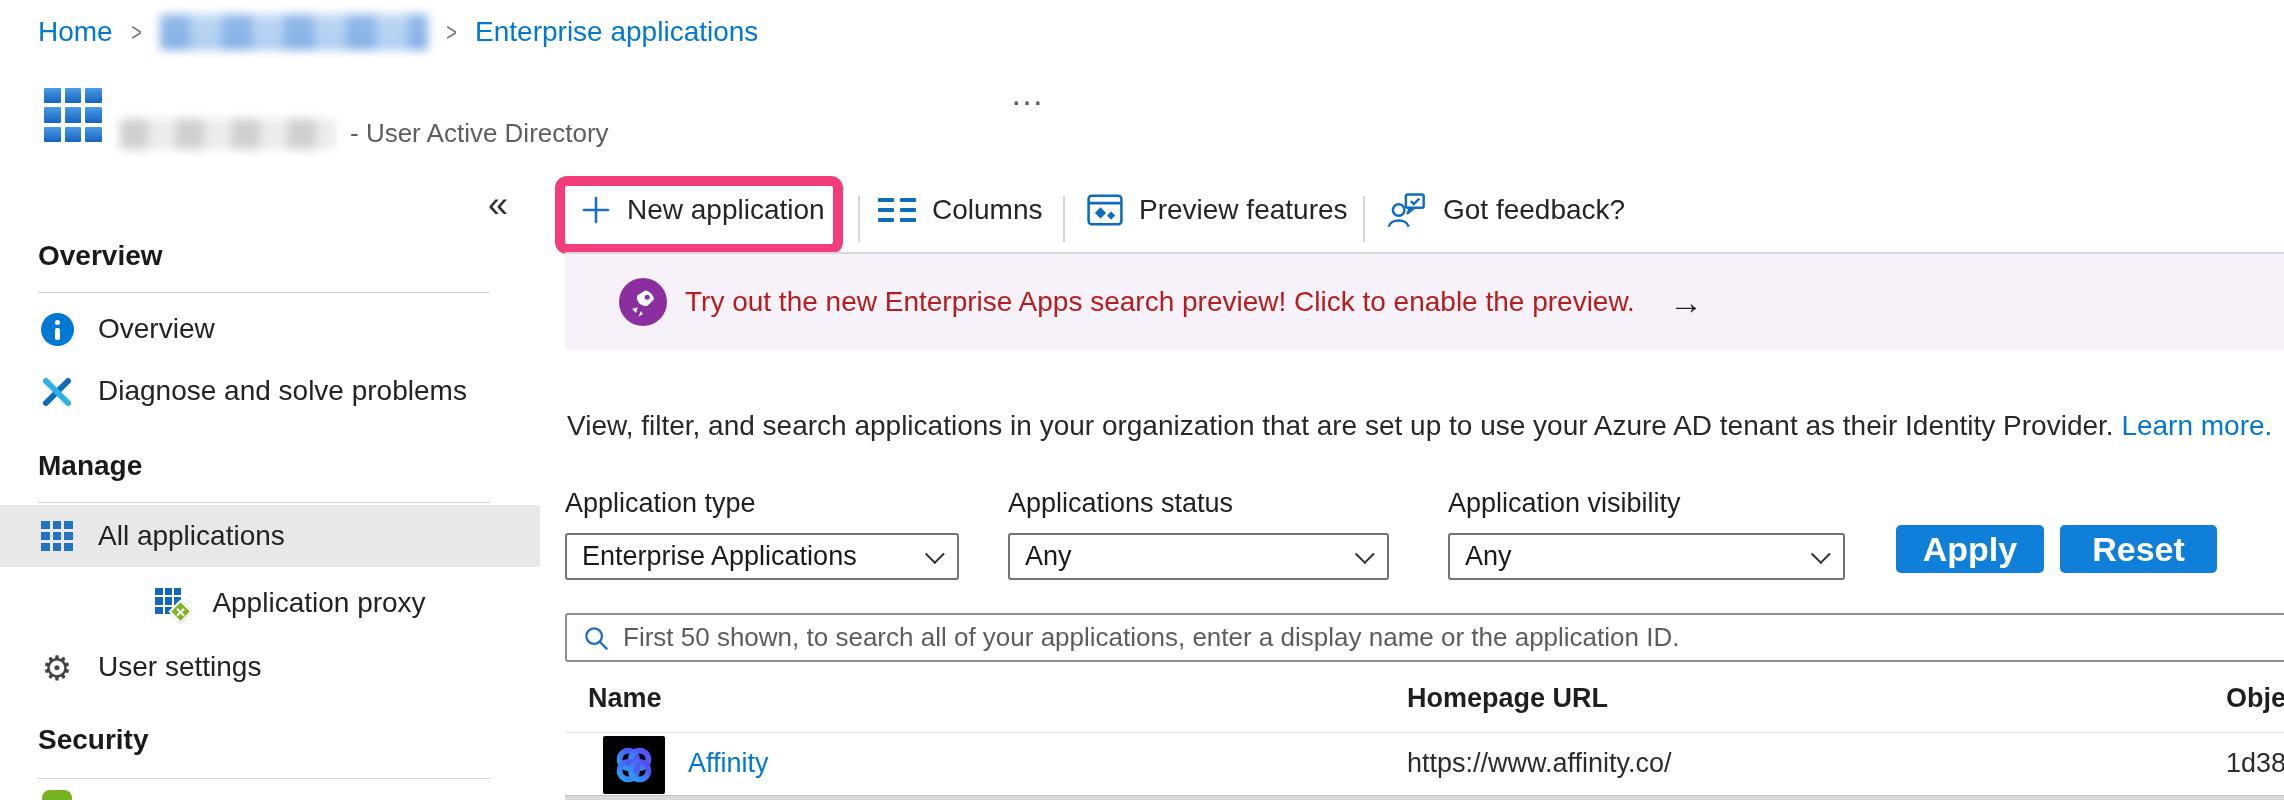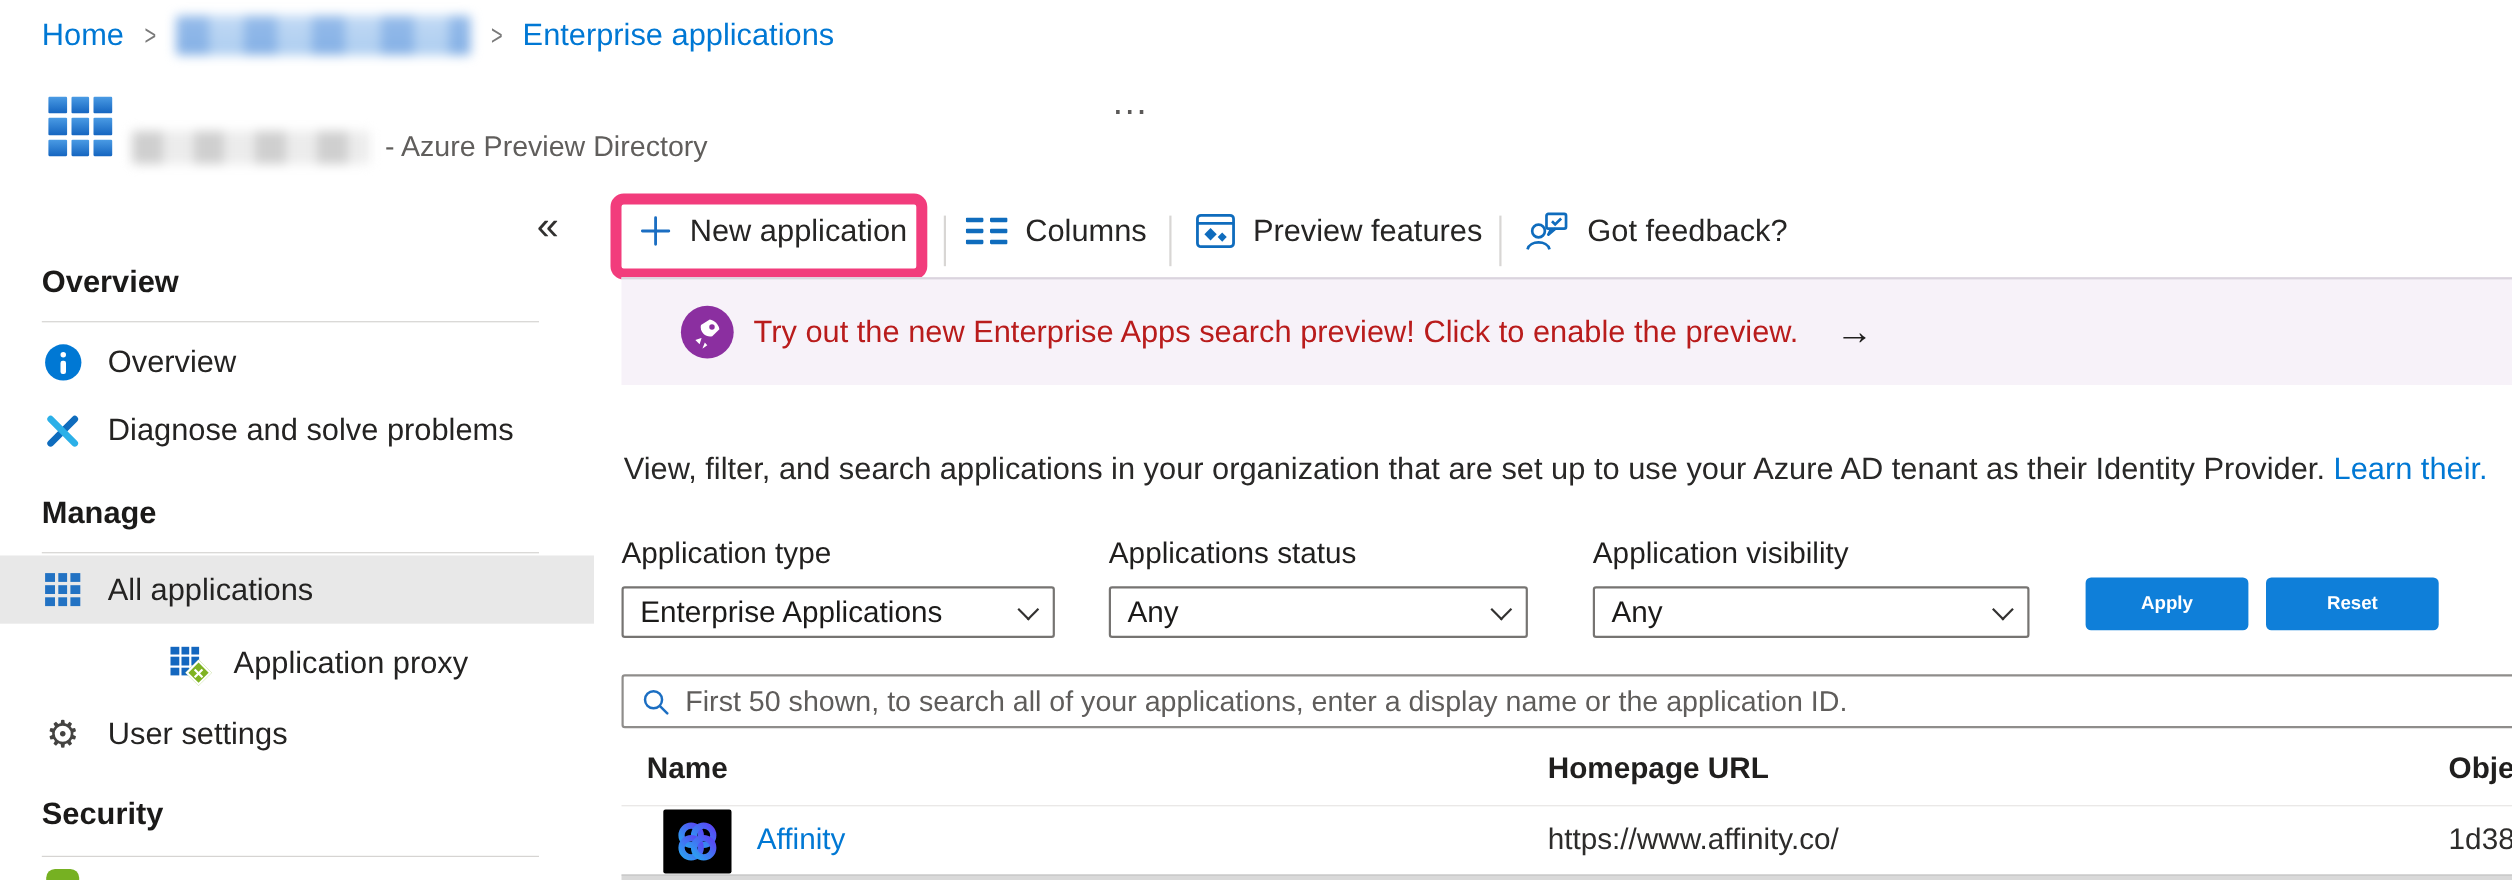--- a/index.html
+++ b/index.html
@@ -75,21 +75,21 @@
 
   
   .fgroup { position:absolute; top:318px; }
   .flabel { font-size:27px; color:#201f1e; display:block; }
   .dropdown { margin-top:14px; height:47px; background:#fff; border:2px solid #767472; border-radius:3px;
     display:flex; align-items:center; justify-content:space-between; padding:0 18px 0 15px; cursor:pointer; }
   .dd-value { font-size:27px; color:#1b1a19; }
   .chev { width:14px; height:14px; border-right:2px solid #323130; border-bottom:2px solid #323130;
     transform:rotate(45deg) translateY(-4px); }
   .btn { position:absolute; top:355px; height:48px; border:none; border-radius:5px; background:#0f7fd9; color:#fff;
-    font-size:17px; font-weight:700; font-family:inherit; cursor:pointer; }
+    font-size:34px; font-weight:700; font-family:inherit; cursor:pointer; }
 
   
   .searchbox { position:absolute; left:0; top:443px; width:1725px; height:49px; border:2px solid #8f8d8b; border-radius:3px;
     display:flex; align-items:center; background:#fff; }
   .searchbox svg { margin-left:14px; flex:0 0 auto; }
   .searchbox input { border:none; outline:none; flex:1; height:100%; font-size:26px; color:#444;
     font-family:inherit; margin-left:12px; background:transparent; }
   .searchbox input::placeholder { color:#5f5d5b; opacity:1; }
 
   
@@ -125,21 +125,21 @@
       <i></i>
       <i></i>
       <i></i>
       <i></i>
       <i></i>
       <i></i>
   </div>
   <span class="title-ellipsis">…</span>
   <div class="subtitle">
     <span class="redact redact-gray"></span>
-    <span>- Azure Preview Directory</span>
+    <span>- User Active Directory</span>
   </div>
 
   <aside class="sidebar">
     <span class="collapse-btn">«</span>
 
     <div class="side-h" style="top:70px;">Overview</div>
     <div class="side-div" style="top:122px;"></div>
 
     <div class="side-row" style="top:130px;">
       <span class="side-ic">
@@ -261,21 +261,21 @@
           <circle cx="15.4" cy="8.2" r="2" fill="#8b2fa0"></circle>
           <path fill="#fff" d="M7.6 16.2 l-4.3 1.4 3.1 3.1 1.4-4.3z M10.2 19.4 l-1.8 4.6 3.6-2.6z"></path>
         </svg>
       </span>
       <span class="banner-text">Try out the new Enterprise Apps search preview! Click to enable the preview.</span>
       <span class="banner-arrow">→</span>
     </div>
 
     <p class="desc">
       <span>View, filter, and search applications in your organization that are set up to use your Azure AD tenant as their Identity Provider.</span>
-      <a>Learn their.</a>
+      <a>Learn more.</a>
     </p>
 
     <div class="fgroup" style="left:0; width:394px;">
       <label class="flabel">Application type</label>
       <div class="dropdown">
         <span class="dd-value">Enterprise Applications</span>
         <span class="chev"></span>
       </div>
     </div>
     <div class="fgroup" style="left:443px; width:381px;">

